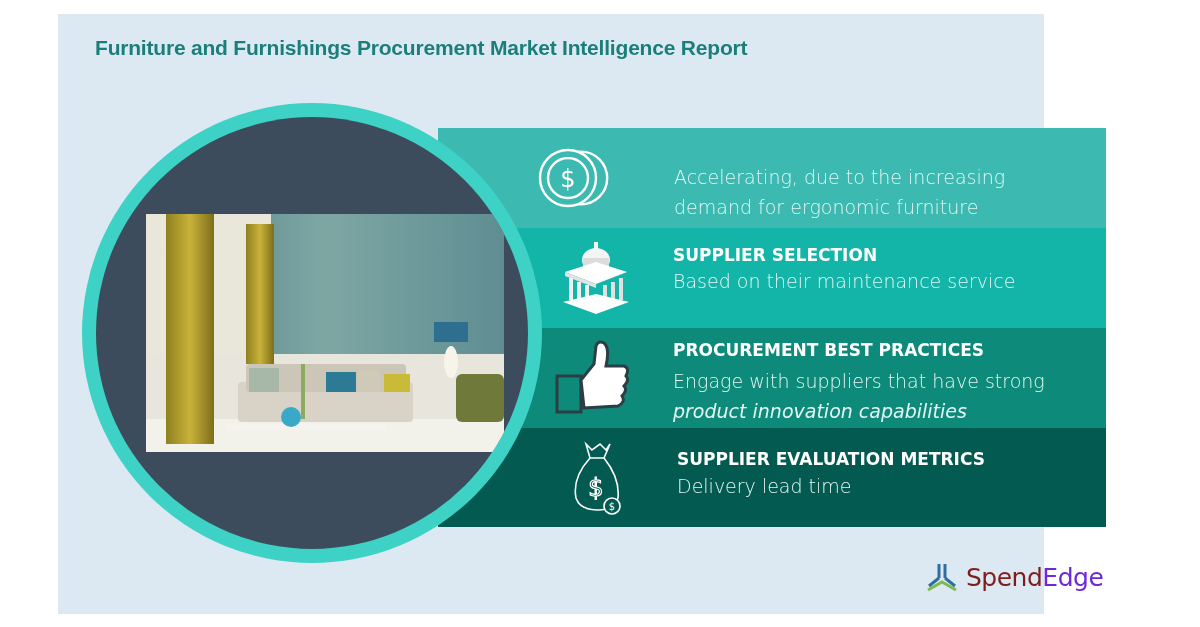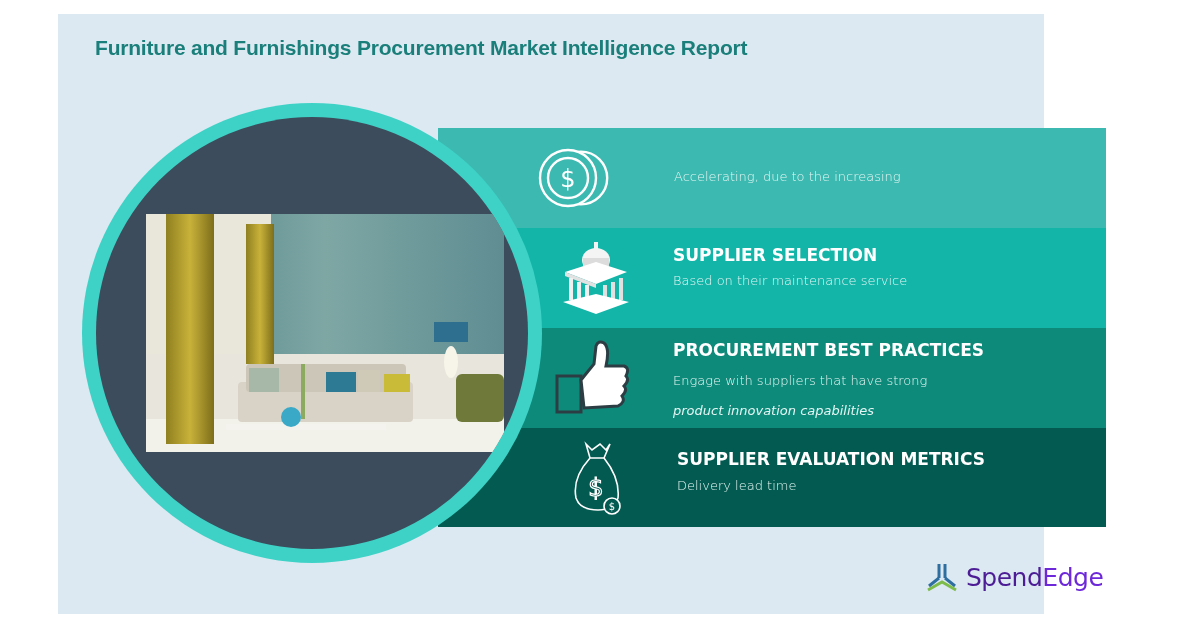--- a/index.html
+++ b/index.html
@@ -2,49 +2,50 @@
 <html><head>
 <meta charset="utf-8">
 <style>
   html, body { margin: 0; padding: 0; }
   body { width: 1200px; height: 627px; background: #ffffff; position: relative; overflow: hidden; font-family: "DejaVu Sans", sans-serif; }
   .panel { position: absolute; left: 58px; top: 14px; width: 986px; height: 600px; background: #dce9f2; }
   .title { position: absolute; left: 37px; top: 22px; font-family: "Liberation Sans", sans-serif; font-weight: bold; font-size: 21px; color: #1a7f7a; letter-spacing: -0.2px; white-space: nowrap; }
   .band { position: absolute; left: 380px; width: 668px; height: 100px; }
   .band .icon { position: absolute; top: 10px; width: 80px; height: 80px; display: flex; align-items: center; justify-content: center; }
   .band .heading { position: absolute; font-family: "DejaVu Sans", sans-serif; font-weight: bold; color: #ffffff; font-size: 17px; white-space: nowrap; }
-  .band .desc { position: absolute; font-family: "DejaVu Sans", sans-serif; color: #e4f6f3; font-size: 13px; line-height: 30px; white-space: nowrap; font-weight: 300; }
+  .band .desc { position: absolute; font-family: "DejaVu Sans", sans-serif; color: #e4f6f3; font-size: 19px; line-height: 30px; white-space: nowrap; font-weight: 300; }
   .b1 { top: 114px; background: #3cb9b0; }
   .b2 { top: 214px; background: #12b5a8; }
   .b3 { top: 314px; background: #0e8a7b; }
   .b4 { top: 414px; background: #035a50; height: 99px; }
   .circle-ring { position: absolute; left: 24px; top: 89px; width: 460px; height: 460px; border-radius: 50%; background: #3ed2c6; }
   .circle-inner { position: absolute; left: 14px; top: 14px; width: 432px; height: 432px; border-radius: 50%; background: #3c4c5c; overflow: hidden; }
   .photo { position: absolute; left: 50px; top: 97px; width: 358px; height: 238px; overflow: hidden; background: #6e8f94; }
   .logo { position: absolute; left: 868px; top: 548px; display: flex; align-items: center; }
   .logo-text { font-family: "DejaVu Sans", sans-serif; font-size: 25px; letter-spacing: -0.5px; margin-left: 8px; }
-  .logo-text .spend { color: #4c1d95; margin-top: 37px; }
+  .logo-text .spend { color: #7f1d1d; margin-top: 37px; }
   .logo-text .edge { color: #6d28d9; }
 </style>
 </head>
 <body>
 
 <div class="panel">
   <div class="title">Furniture and Furnishings Procurement Market Intelligence Report</div>
 
   <div class="band b1">
     <div class="icon" style="left:98px;">
       <svg width="100" height="76" viewBox="0 0 100 76">
         <circle cx="56" cy="38" r="33" fill="none" stroke="#fff" stroke-width="3"></circle>
         <circle cx="40" cy="38" r="35" fill="#3cb9b0" stroke="#fff" stroke-width="3"></circle>
         <circle cx="40" cy="38" r="25" fill="none" stroke="#fff" stroke-width="3"></circle>
         <text x="40" y="49" text-anchor="middle" font-family="DejaVu Sans, sans-serif" font-size="30" fill="#fff">$</text>
       </svg>
     </div>
     <div class="desc" style="left:236px; top:34px;">Accelerating, due to the increasing</div>
+    <div class="desc" style="left:236px; top:64px;">demand for ergonomic furniture</div>
   </div>
 
   <div class="band b2">
     <div class="icon" style="left:118px;">
       <svg width="70" height="80" viewBox="0 0 70 80">
         <ellipse cx="35" cy="22" rx="14" ry="12" fill="#f4f4f4"></ellipse>
         <rect x="33" y="4" width="4" height="8" fill="#f4f4f4"></rect>
         <rect x="22" y="20" width="26" height="8" fill="#dcdcdc"></rect>
         <polygon points="4,34 35,24 66,34 35,46" fill="#ffffff"></polygon>
         <polygon points="4,34 35,46 35,50 4,38" fill="#e2e2e2"></polygon>

